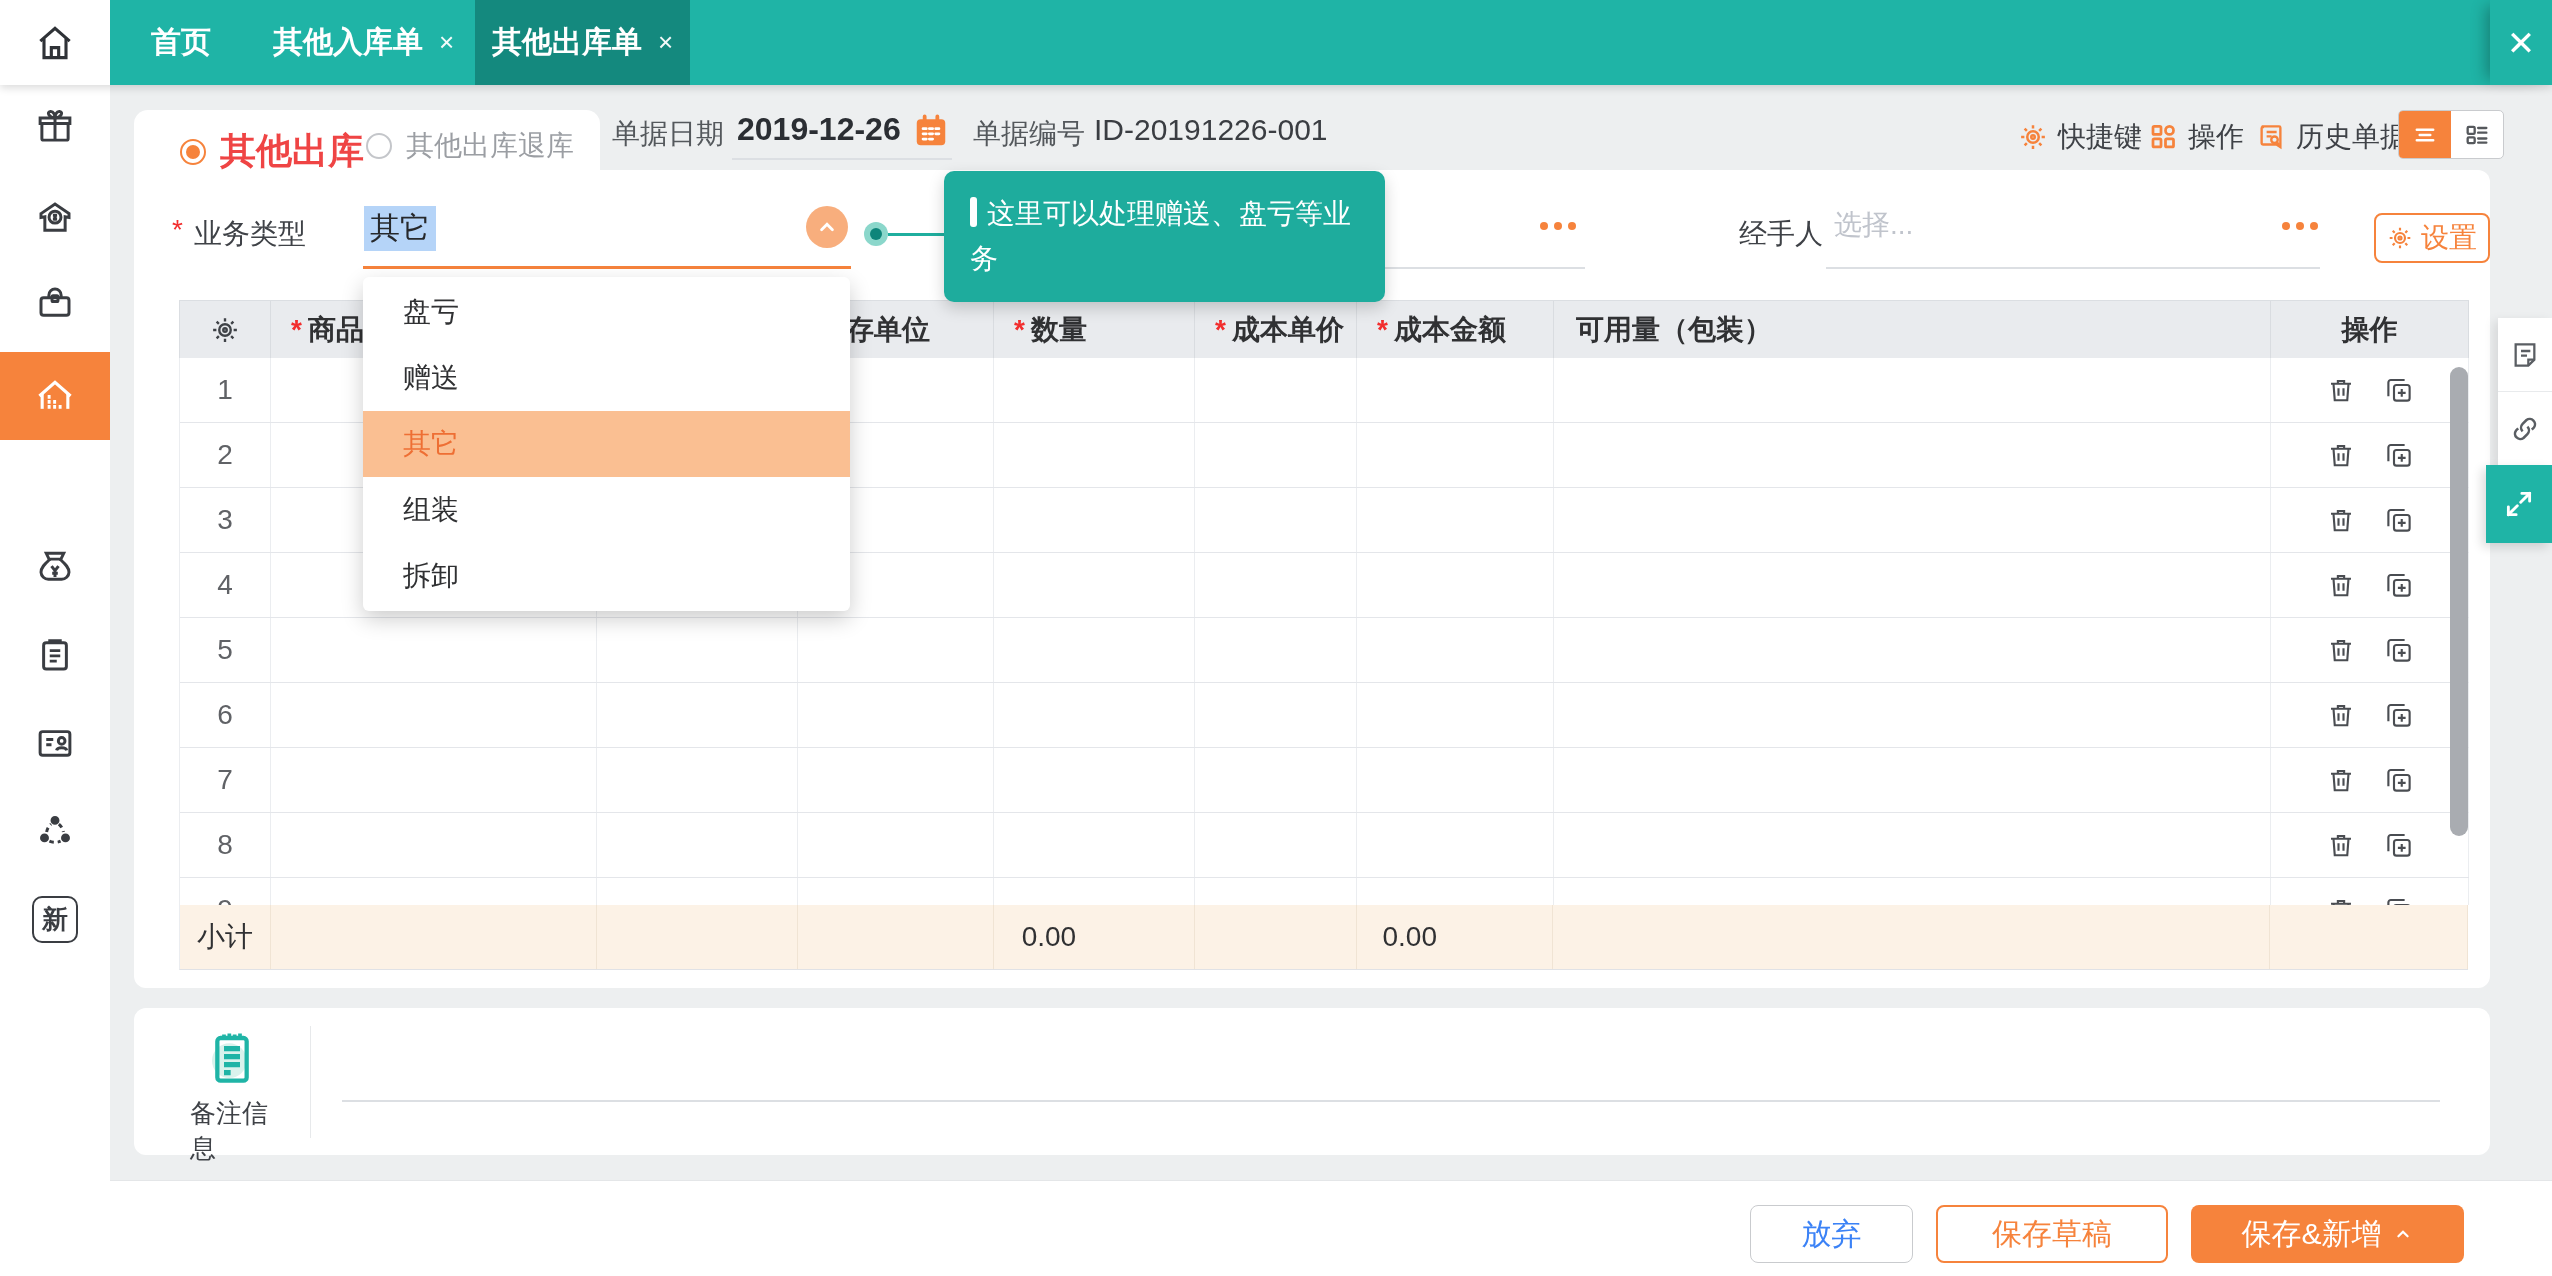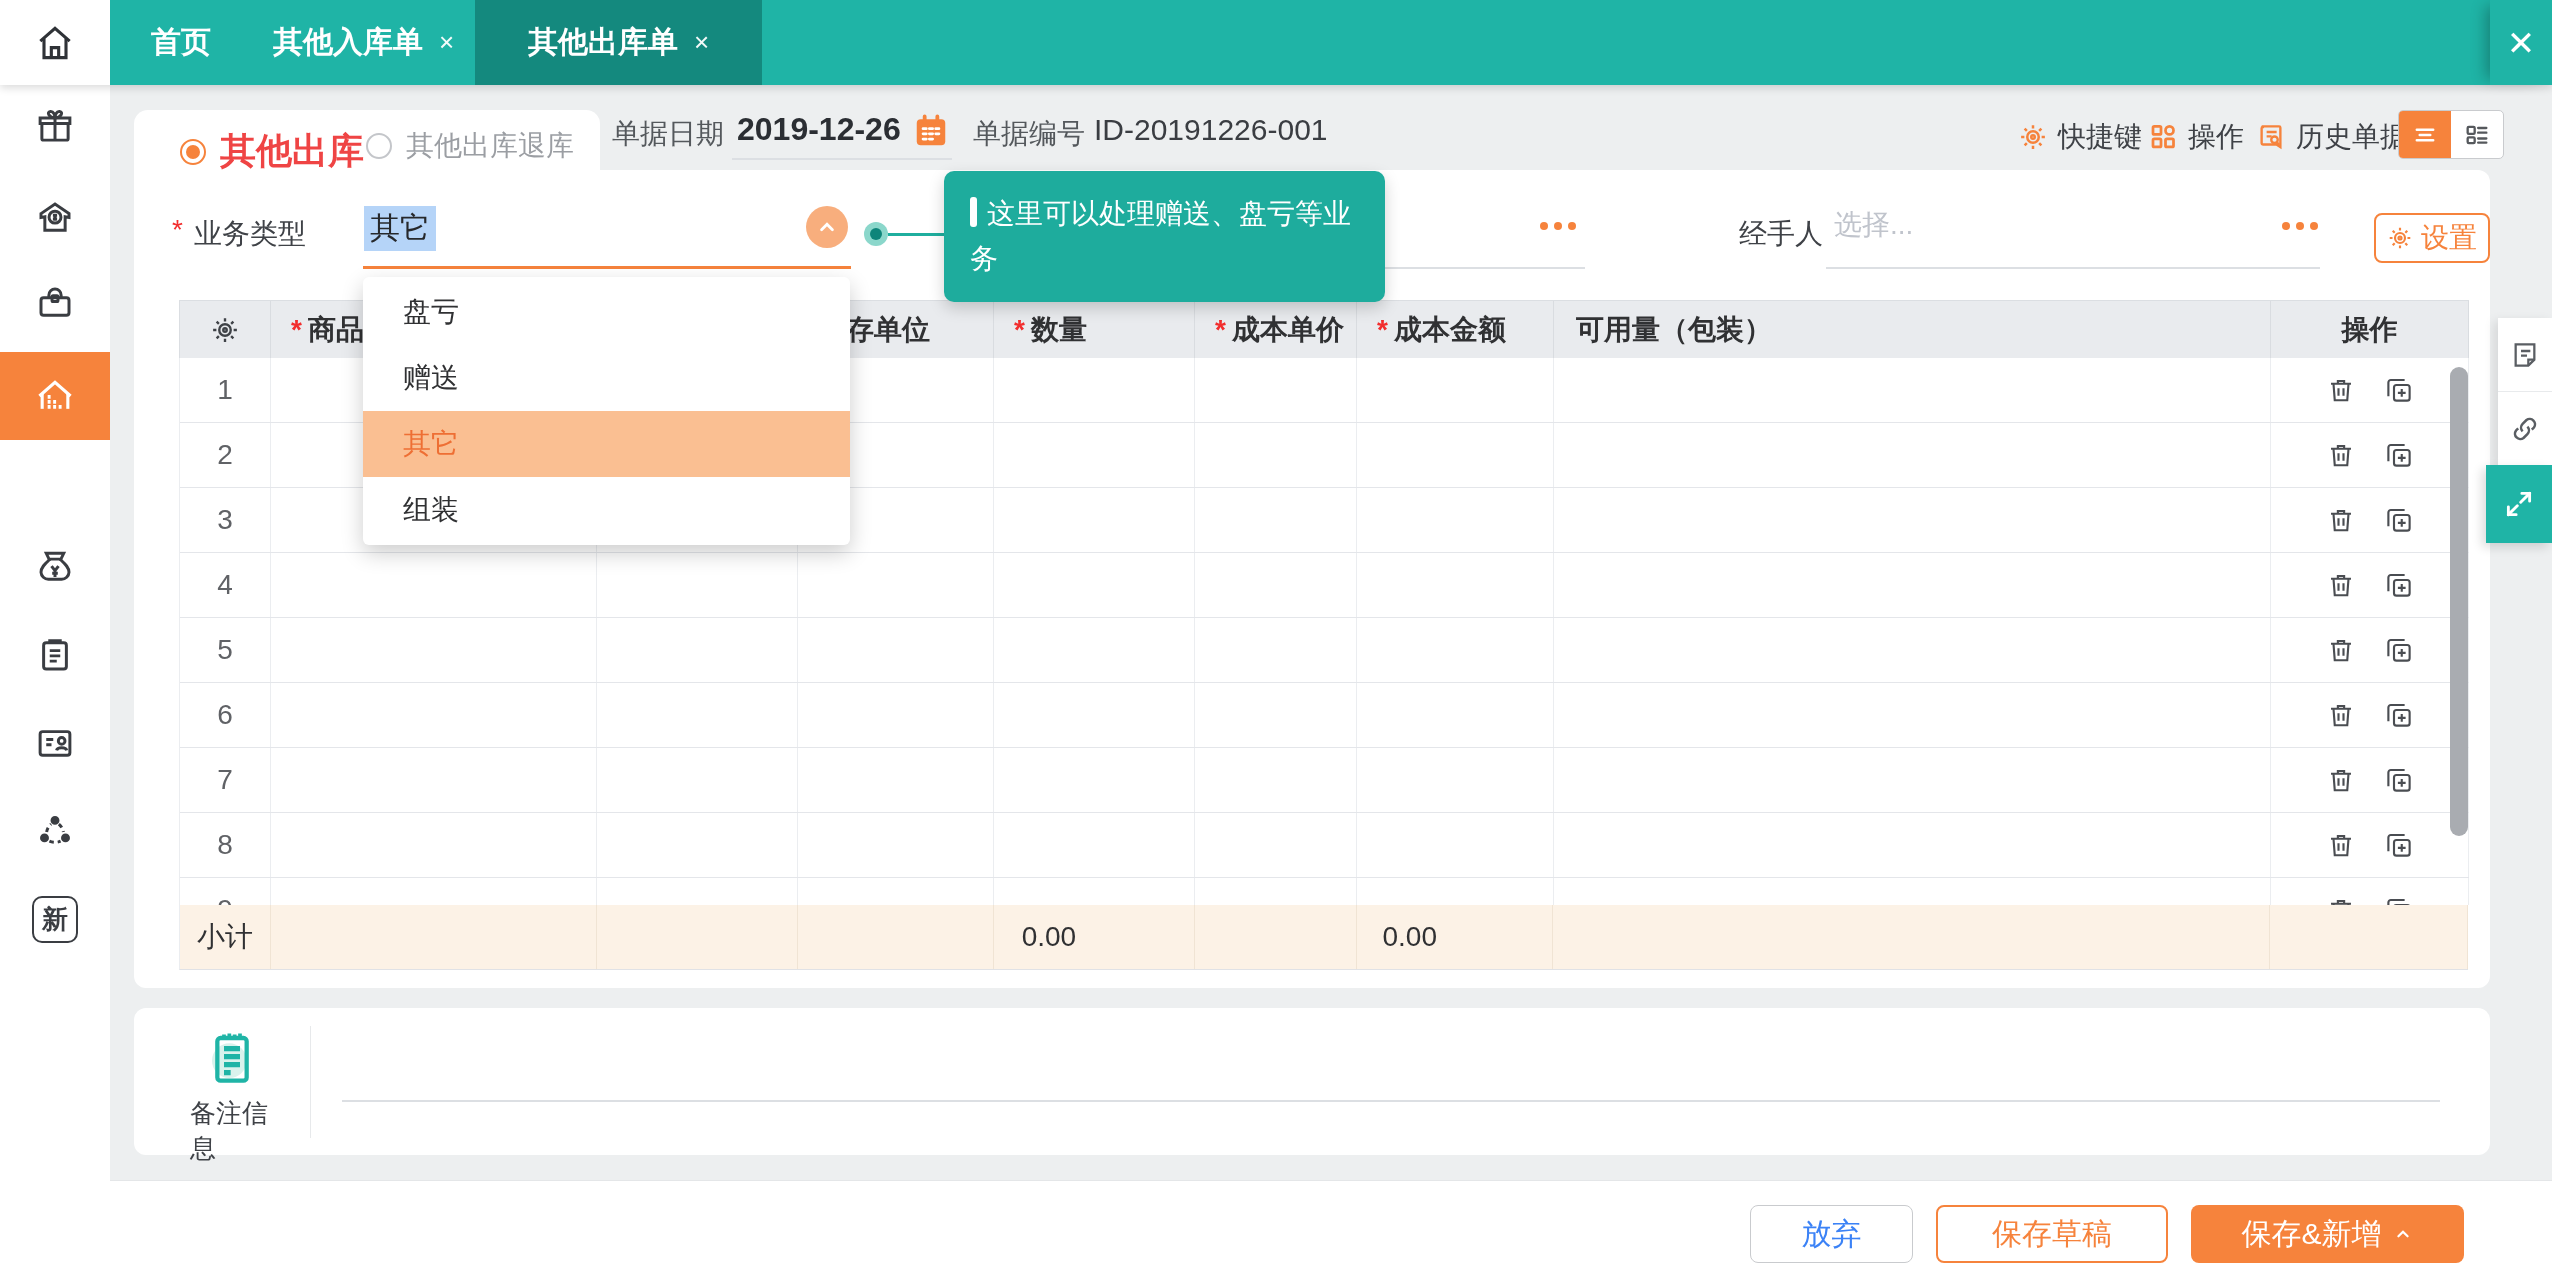--- a/index.html
+++ b/index.html
@@ -121,21 +121,21 @@
         </svg>
       </span>
     </div>
     <div class="abs tab" style="left:110px;top:0;width:142px;">
       <span>首页</span>
     </div>
     <div class="abs tab" style="left:252px;top:0;width:223px;">
       <span>其他入库单</span>
       <span class="x">×</span>
     </div>
-    <div class="abs tab" id="tab-active" style="left:475px;top:0;width:287px;">
+    <div class="abs tab" id="tab-active" style="left:475px;top:0;width:215px;">
       <span>其他出库单</span>
       <span class="x">×</span>
     </div>
     <div class="abs" id="win-close">
       <span>✕</span>
     </div>
   </div>
 
   <div class="abs" id="sidebar">
     <div class="side-item" style="top:2px;">
@@ -632,20 +632,21 @@
       <div class="gc c8"></div>
   </div>
 
   <div class="abs" id="scroll-thumb"></div>
 
   <div class="abs" id="dropdown">
     <div class="dd-item">盘亏</div>
     <div class="dd-item">赠送</div>
     <div class="dd-item active">其它</div>
     <div class="dd-item">组装</div>
+    <div class="dd-item">拆卸</div>
   </div>
 
   <div class="abs" id="tooltip" style="left:944px;top:171px;">
     <span class="bar"></span><span>这里可以处理赠送、盘亏等业务</span>
   </div>
 
   <div class="abs" id="right-panel">
     <div class="rp-cell">
       <span>
         <svg width="32" height="32" viewBox="0 0 24 24" fill="none" stroke="#5A5E63" stroke-width="1.7">

